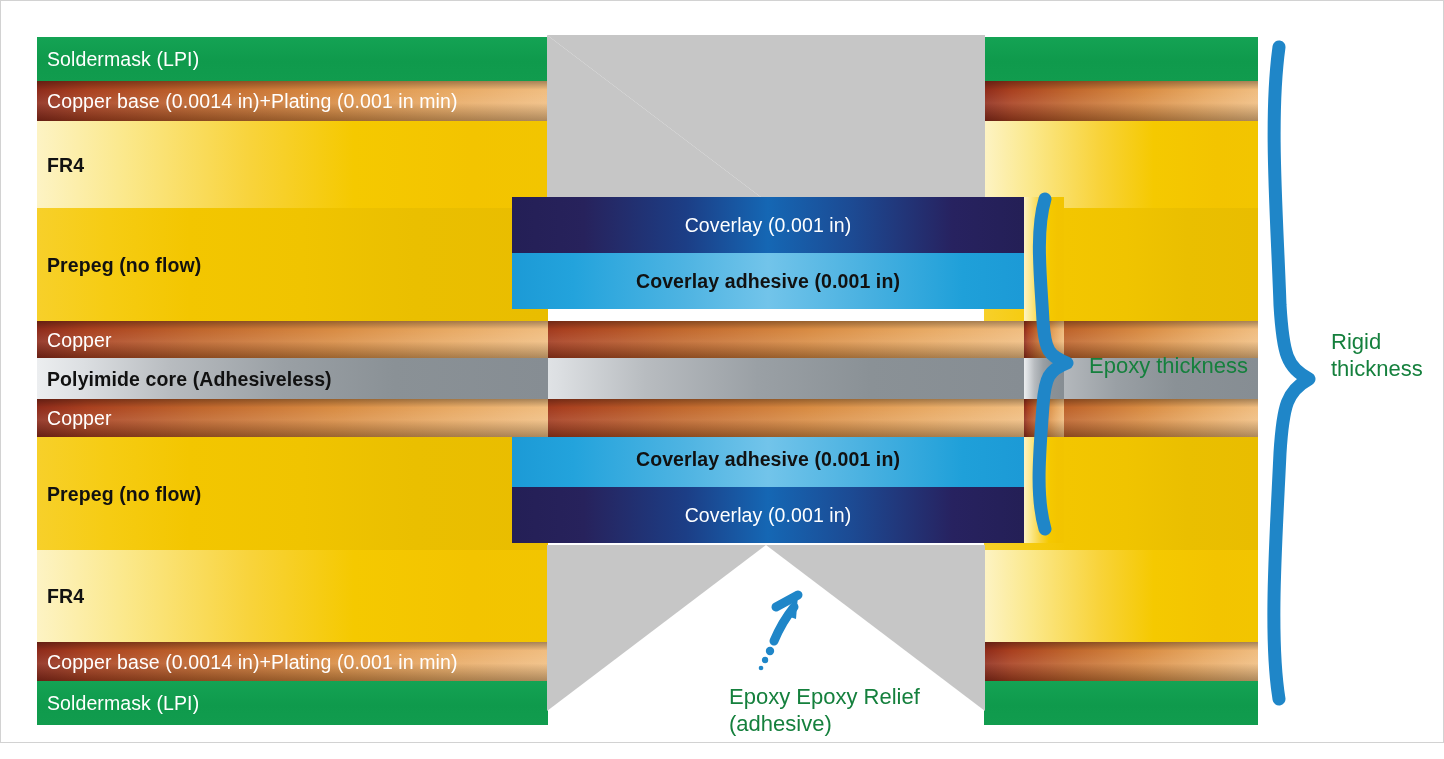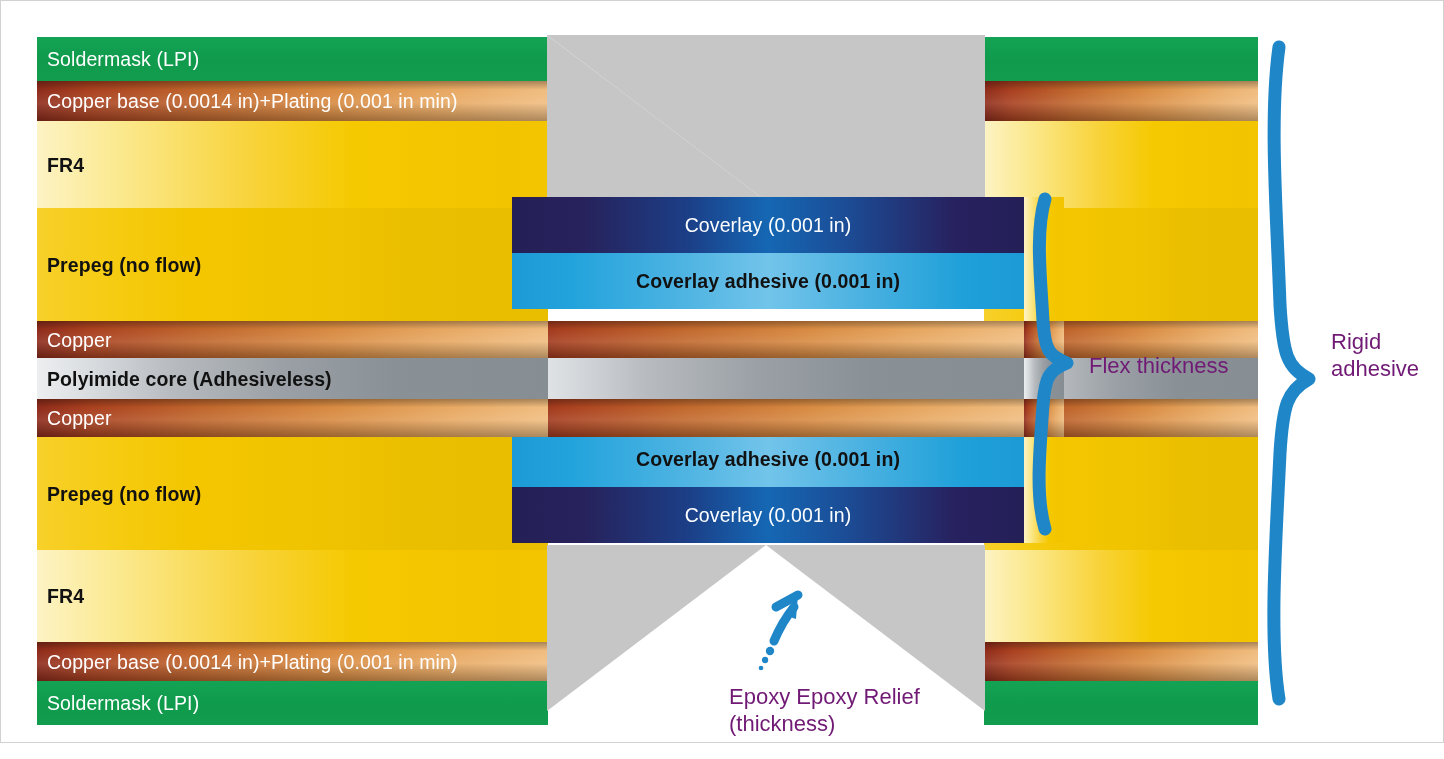--- a/index.html
+++ b/index.html
@@ -28,21 +28,21 @@
   .c-poly{background:linear-gradient(90deg,#eceef0 0%,#dcdfe2 9%,#b8bcc0 26%,#9aa0a5 48%,#8a9196 70%,#868d93 100%);}
   .c-coverlay{background:linear-gradient(90deg,#241f56 0%,#27225c 14%,#1c3e86 34%,#1567b4 50%,#1c4b94 66%,#272260 86%,#241f56 100%);}
   .c-adhes{background:linear-gradient(90deg,#1c9ad6 0%,#23a3dc 12%,#4fb4e2 34%,#72c4ea 50%,#47b0e0 70%,#1fa0d9 88%,#1c9ad6 100%);}
 
   
   .bowtie{position:absolute;left:546px;top:34px;width:438px;height:676px;}
 
   
   .ovl{position:absolute;pointer-events:none;}
 
-  .anno{position:absolute;font-size:22px;color:#701a75;line-height:1.22;}
+  .anno{position:absolute;font-size:22px;color:#15803d;line-height:1.22;}
 
   .sidecol{position:absolute;}
 </style>
 </head>
 <body>
 
 <div id="root">
 
   <div class="sidecol" style="left:36px;top:36px;width:511px;height:672px;">
 
@@ -158,39 +158,39 @@
     <div class="band c-copper" style="left:0;top:0;width:100%;height:37px;"></div>
     <div class="band c-poly" style="left:0;top:37px;width:100%;height:41px;"></div>
     <div class="band c-copper" style="left:0;top:78px;width:100%;height:38px;"></div>
   </div>
 
   <svg class="ovl" style="left:1026px;top:190px;width:60px;height:345px;" viewBox="0 0 60 345">
     <path d="M18,8 C8,42 14,90 16,130 C18,160 22,165 40,172 C22,179 18,186 16,214 C13,258 8,304 18,338" fill="none" stroke="#1f86c8" stroke-width="13" stroke-linecap="round" stroke-linejoin="round"></path>
   </svg>
 
   <div class="anno" style="left:1088px;top:352px;white-space:nowrap;">
-    <span>Flex thickness</span>
+    <span>Epoxy thickness</span>
   </div>
 
   <svg class="ovl" style="left:1262px;top:36px;width:70px;height:672px;" viewBox="0 0 70 672">
     <path d="M16,10 C6,82 14,180 17,268 C20,318 24,330 46,342 C24,354 20,368 17,416 C13,502 6,600 16,662" fill="none" stroke="#1f86c8" stroke-width="13" stroke-linecap="round" stroke-linejoin="round"></path>
   </svg>
 
   <div class="anno" style="left:1330px;top:328px;">
     <div>Rigid</div>
-    <div>adhesive</div>
+    <div>thickness</div>
   </div>
 
   <svg class="ovl" style="left:745px;top:580px;width:70px;height:90px;" viewBox="0 0 70 90">
     <path d="M28,60 C33,48 40,36 48,26" fill="none" stroke="#1f86c8" stroke-width="9" stroke-linecap="round"></path>
     <path d="M38,34 L52,14 L50,38 Z" fill="#1f86c8"></path>
     <path d="M52,14 L30,26" fill="none" stroke="#1f86c8" stroke-width="9" stroke-linecap="round"></path>
     <circle cx="24" cy="70" r="4.2" fill="#1f86c8"></circle>
     <circle cx="19" cy="79" r="3.2" fill="#1f86c8"></circle>
     <circle cx="15" cy="87" r="2.3" fill="#1f86c8"></circle>
   </svg>
 
   <div class="anno" style="left:728px;top:683px;">
     <div>Epoxy Epoxy Relief</div>
-    <div>(thickness)</div>
+    <div>(adhesive)</div>
   </div>
 
 </div>
 
 </body></html>

